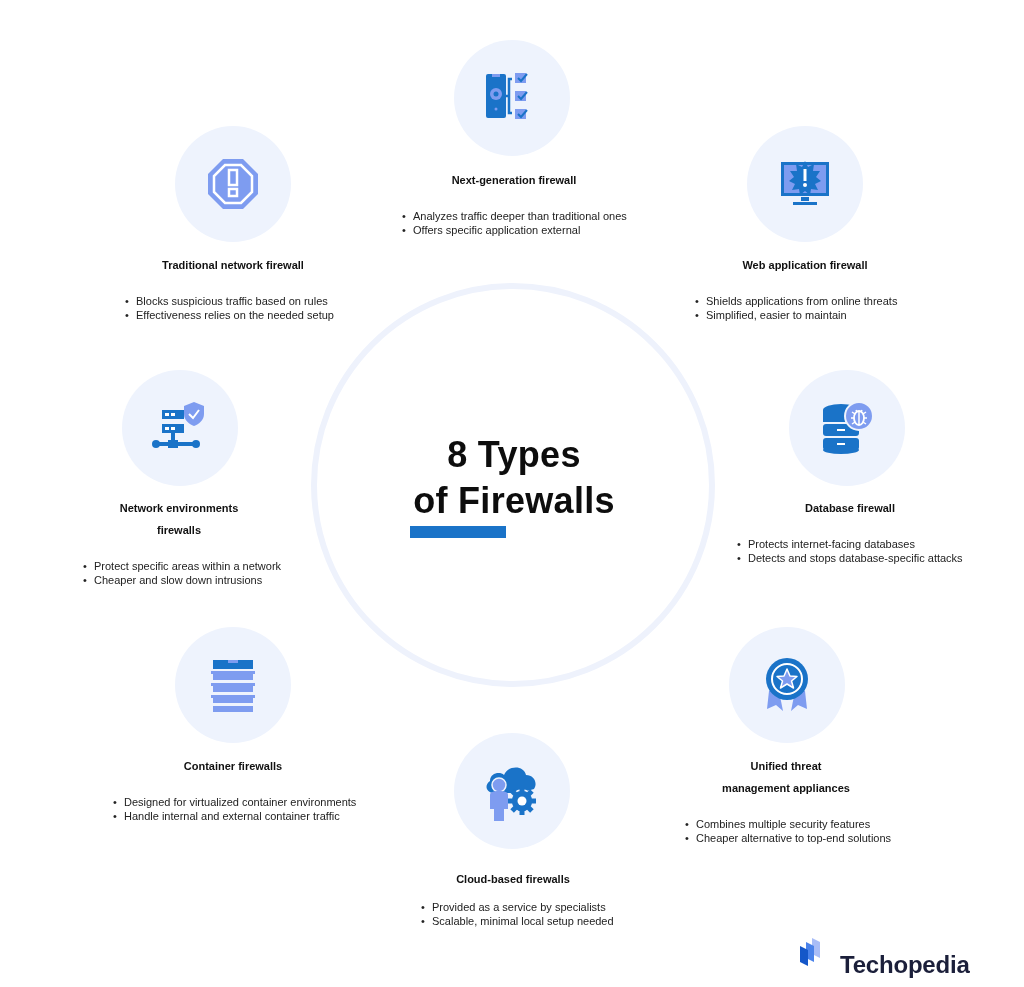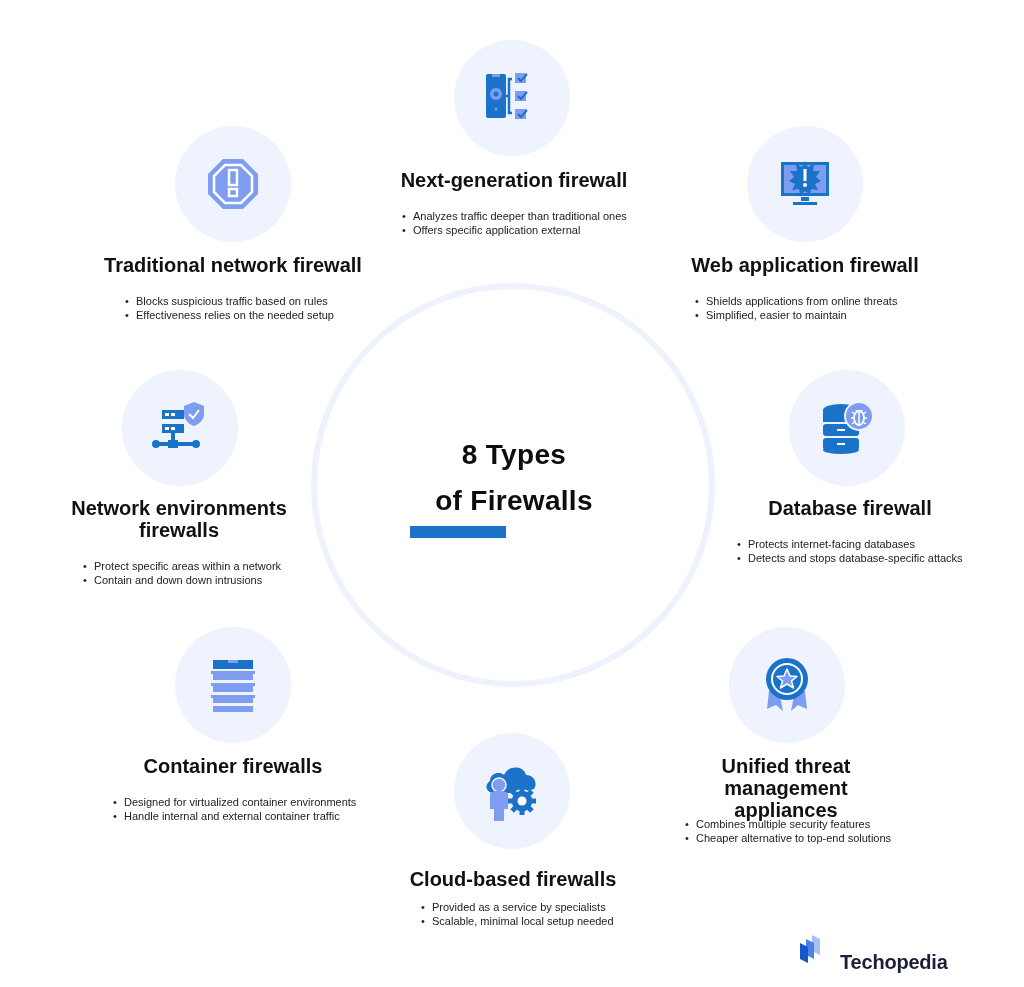--- a/index.html
+++ b/index.html
@@ -1,26 +1,26 @@
 <!DOCTYPE html>
 <html><head>
 <meta charset="utf-8">
 <style>
   html, body { margin: 0; padding: 0; background: #ffffff; }
   body { width: 1024px; height: 987px; position: relative; overflow: hidden; font-family: "Liberation Sans", sans-serif; color: #111111; }
   .big-ring { position: absolute; left: 311px; top: 283px; width: 404px; height: 404px; border-radius: 50%; border: 6px solid #eef2fc; box-sizing: border-box; }
-  .center-title { position: absolute; left: 380px; top: 432px; width: 268px; text-align: center; font-weight: 700; font-size: 28px; line-height: 46px; color: #0d0d0d; letter-spacing: 0.3px; }
+  .center-title { position: absolute; left: 380px; top: 432px; width: 268px; text-align: center; font-weight: 700; font-size: 36px; line-height: 46px; color: #0d0d0d; letter-spacing: 0.3px; }
   .center-bar { position: absolute; left: 410px; top: 526px; width: 96px; height: 12px; background: #1a73c8; }
   .icon-circle { position: absolute; width: 116px; height: 116px; border-radius: 50%; background: #eef3fd; display: flex; align-items: center; justify-content: center; }
-  .item-title { position: absolute; font-weight: 700; font-size: 20px; line-height: 22px; color: #111; text-align: center; }
+  .item-title { position: absolute; font-weight: 700; font-size: 11px; line-height: 22px; color: #111; text-align: center; }
   .bullets { position: absolute; margin: 9px; padding: 0; list-style: none; font-size: 11px; line-height: 13.5px; color: #222; }
   .bullets li { position: relative; padding-left: 12px; white-space: nowrap; }
   .bullets li::before { content: "\2022"; position: absolute; left: 1px; top: 0; }
   .logo { position: absolute; left: 798px; top: 922px; display: flex; align-items: center; gap: 10px; }
-  .logo-text { font-weight: 700; font-size: 20px; color: #1b1f3a; letter-spacing: -0.2px; margin-top: 29px; }
+  .logo-text { font-weight: 700; font-size: 24px; color: #1b1f3a; letter-spacing: -0.2px; margin-top: 29px; }
 </style>
 </head>
 <body>
 
 <div class="big-ring"></div>
 <div class="center-title">
   <div>8 Types</div>
   <div>of Firewalls</div>
 </div>
 <div class="center-bar"></div>
@@ -94,21 +94,21 @@
     <path d="M46 4 L56 8 L56 16 C56 22 51 26 46 28 C41 26 36 22 36 16 L36 8 Z" fill="#7e9cf0"></path>
     <path d="M41 16 L45 20 L51 12" stroke="#ffffff" stroke-width="2" fill="none"></path>
   </svg>
 </div>
 <div class="item-title" style="left:64px; top:497px; width:230px;">
   <div>Network environments</div>
   <div>firewalls</div>
 </div>
 <ul class="bullets" style="left:73px; top:551px;">
   <li>Protect specific areas within a network</li>
-  <li>Contain and down down intrusions</li>
+  <li>Cheaper and slow down intrusions</li>
 </ul>
 
 <div class="icon-circle" style="left:789px; top:370px;">
   <svg width="60" height="60" viewBox="0 0 60 60">
     <ellipse cx="24" cy="12" rx="18" ry="6" fill="#1a73c8"></ellipse>
     <rect x="6" y="12" width="36" height="12" fill="#1a73c8"></rect>
     <rect x="6" y="26" width="36" height="12" rx="3" fill="#1a73c8"></rect>
     <rect x="6" y="40" width="36" height="12" rx="3" fill="#1a73c8"></rect>
     <ellipse cx="24" cy="52" rx="18" ry="4" fill="#1a73c8"></ellipse>
     <rect x="20" y="31" width="8" height="2" fill="#ffffff"></rect>

